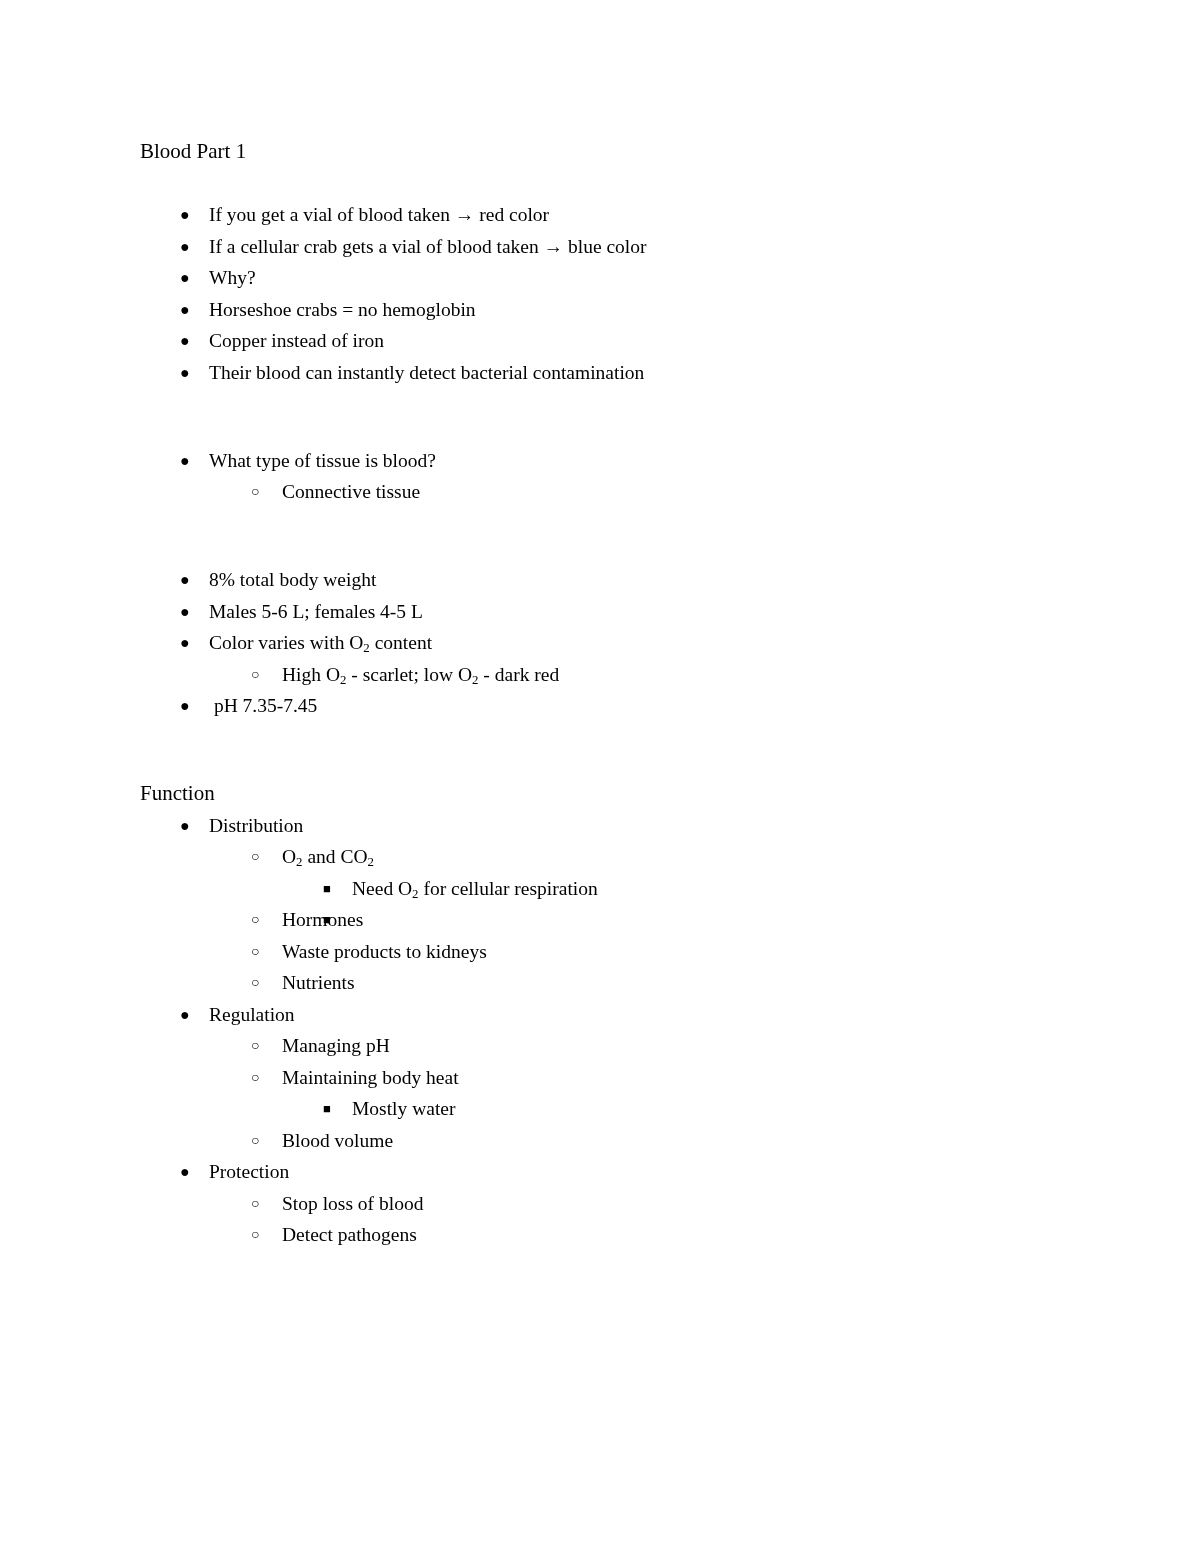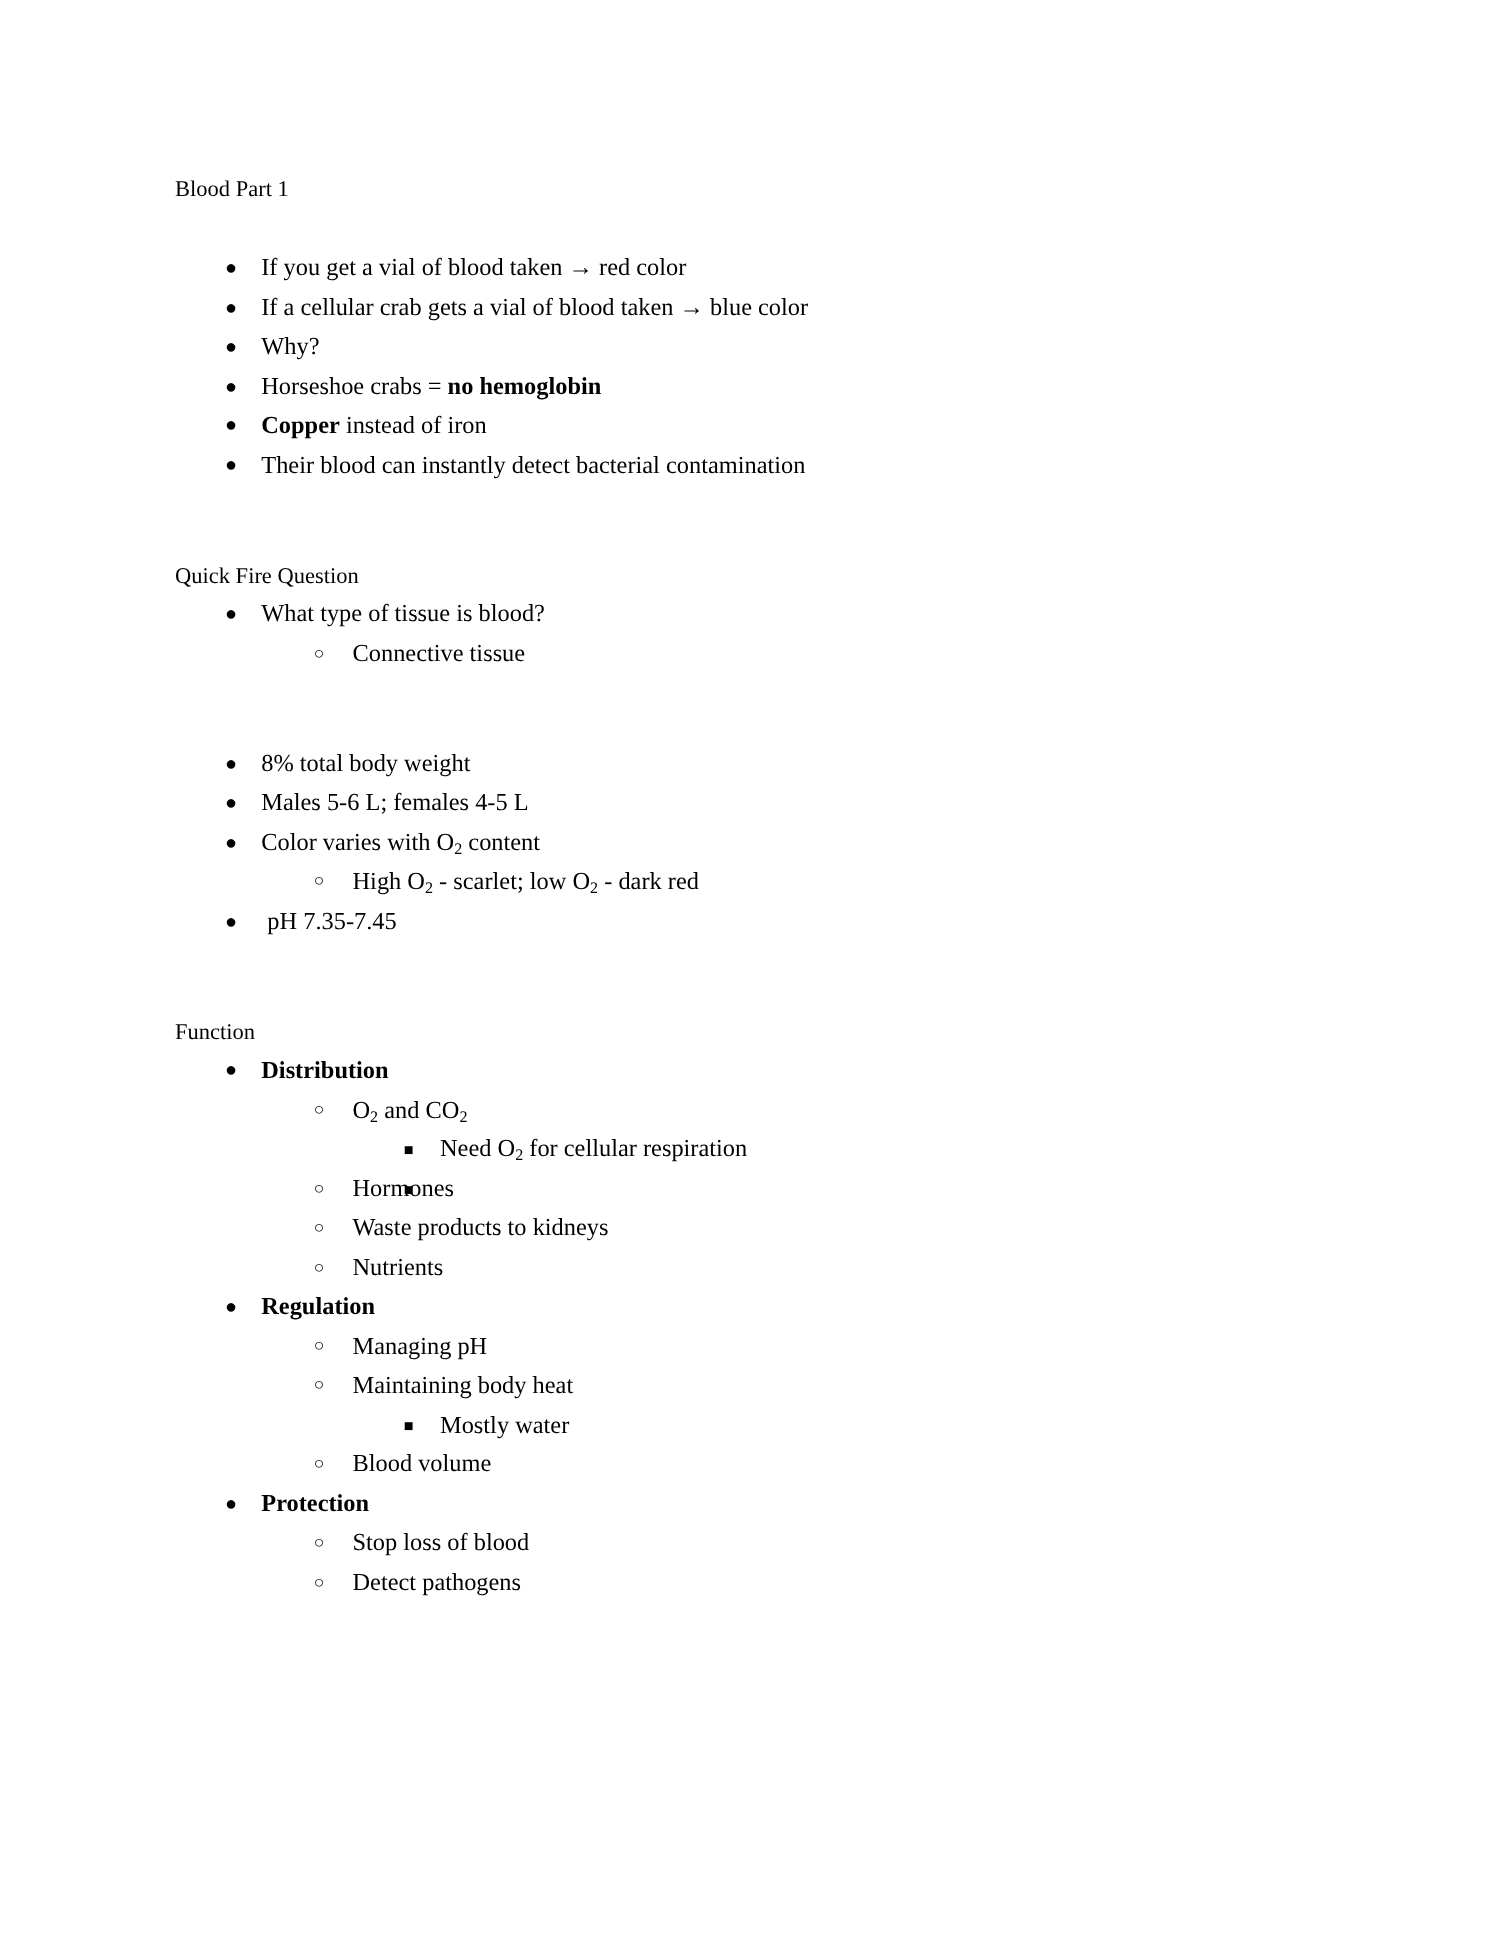--- a/index.html
+++ b/index.html
@@ -26,21 +26,21 @@
   }
   .doc {
     position: absolute;
     left: 140px;
     top: 136px;
     width: 940px;
   }
 
   
   .heading {
-    font-size: 18px;
+    font-size: 21px;
     line-height: 31.5px;
     margin: 0;
     white-space: pre;
   }
   .spacer {
     height: 31.5px;
   }
   .spacer-half {
     height: 25px;
   }
@@ -98,21 +98,21 @@
   li > ul.lvl2 > li,
   li > ul.lvl3 > li {
     margin-left: 0;
   }
   ul.lvl1 > li > ul.lvl2 > li { padding-left: 73px; }
   ul.lvl1 > li > ul.lvl2 > li > .bullet { left: 42px; }
   ul.lvl2 > li > ul.lvl3 > li { padding-left: 70px; }
   ul.lvl2 > li > ul.lvl3 > li > .bullet { left: 41px; }
 
   .txt { white-space: pre-wrap; }
-  .b { font-weight: bold; }
+  .b { font-weight: normal; }
   sub {
     font-size: 0.66em;
     vertical-align: -0.26em;
     line-height: 0;
   }
   .arrow { font-size: 19.5px; }
 </style>
 </head>
 <body>
 
@@ -145,21 +145,20 @@
     </li>
     <li>
       <span class="bullet">●</span>
       <span class="txt">Their blood can instantly detect bacterial contamination</span>
     </li>
   </ul>
 
   <div class="spacer"></div>
   <div class="spacer-half"></div>
 
-  <p class="heading">Quick Fire Question</p>
   <ul class="lvl1">
     <li>
       <span class="bullet">●</span>
       <span class="txt">What type of tissue is blood?</span>
       <ul class="lvl2">
         <li>
           <span class="bullet">○</span>
           <span class="txt">Connective tissue</span>
         </li>
       </ul>

